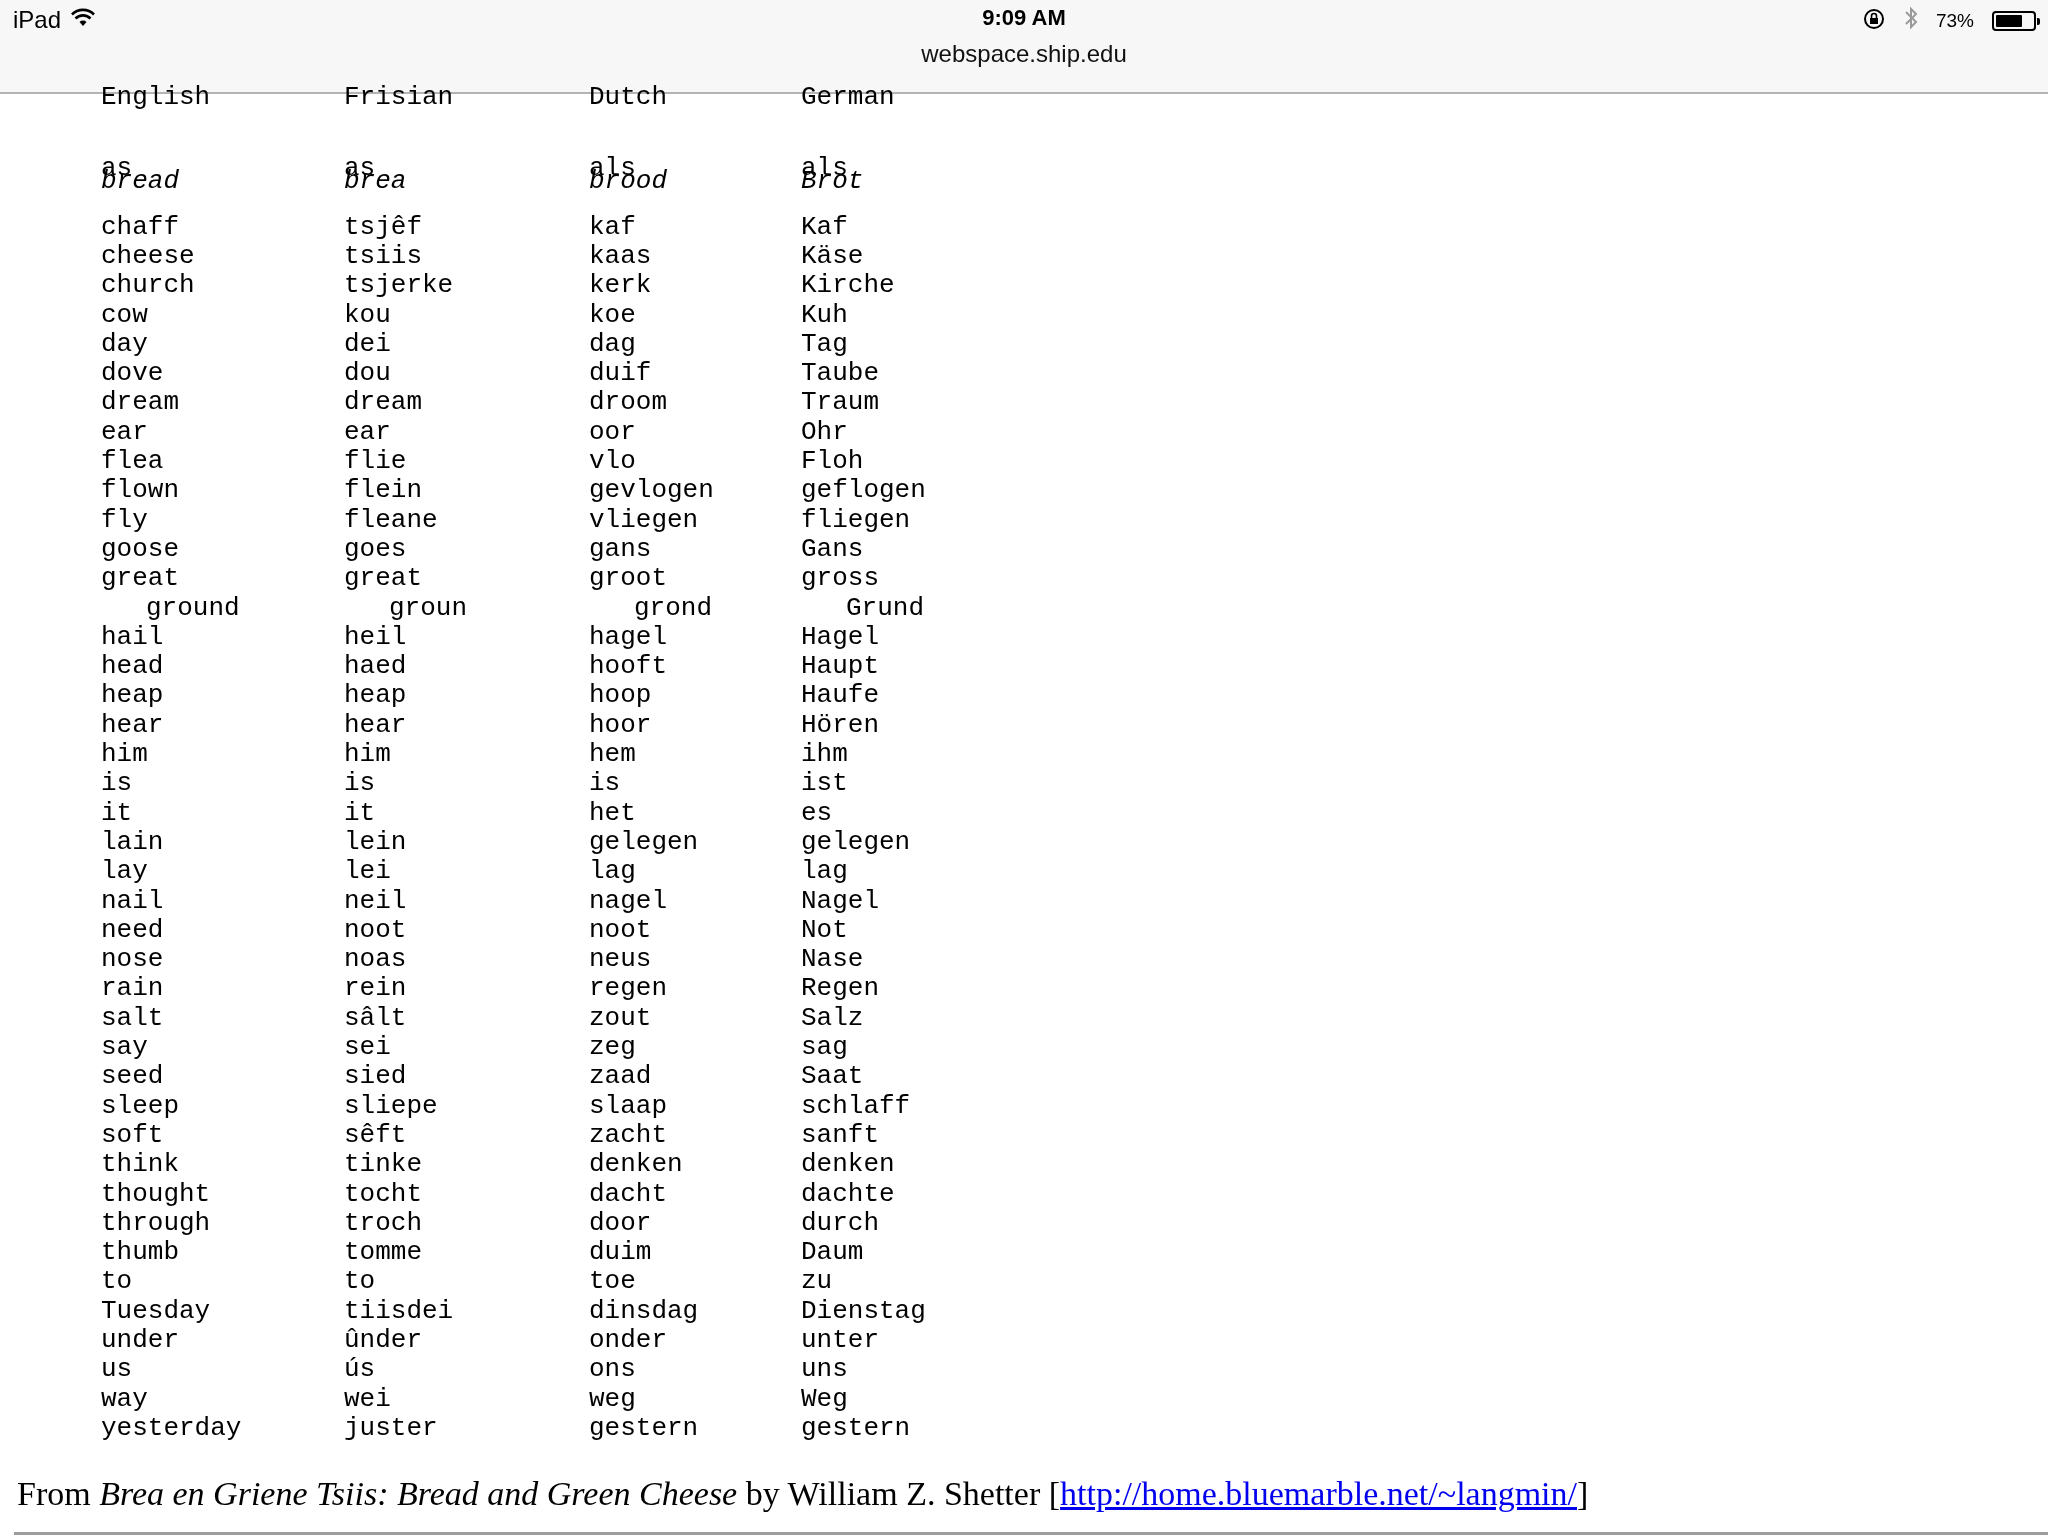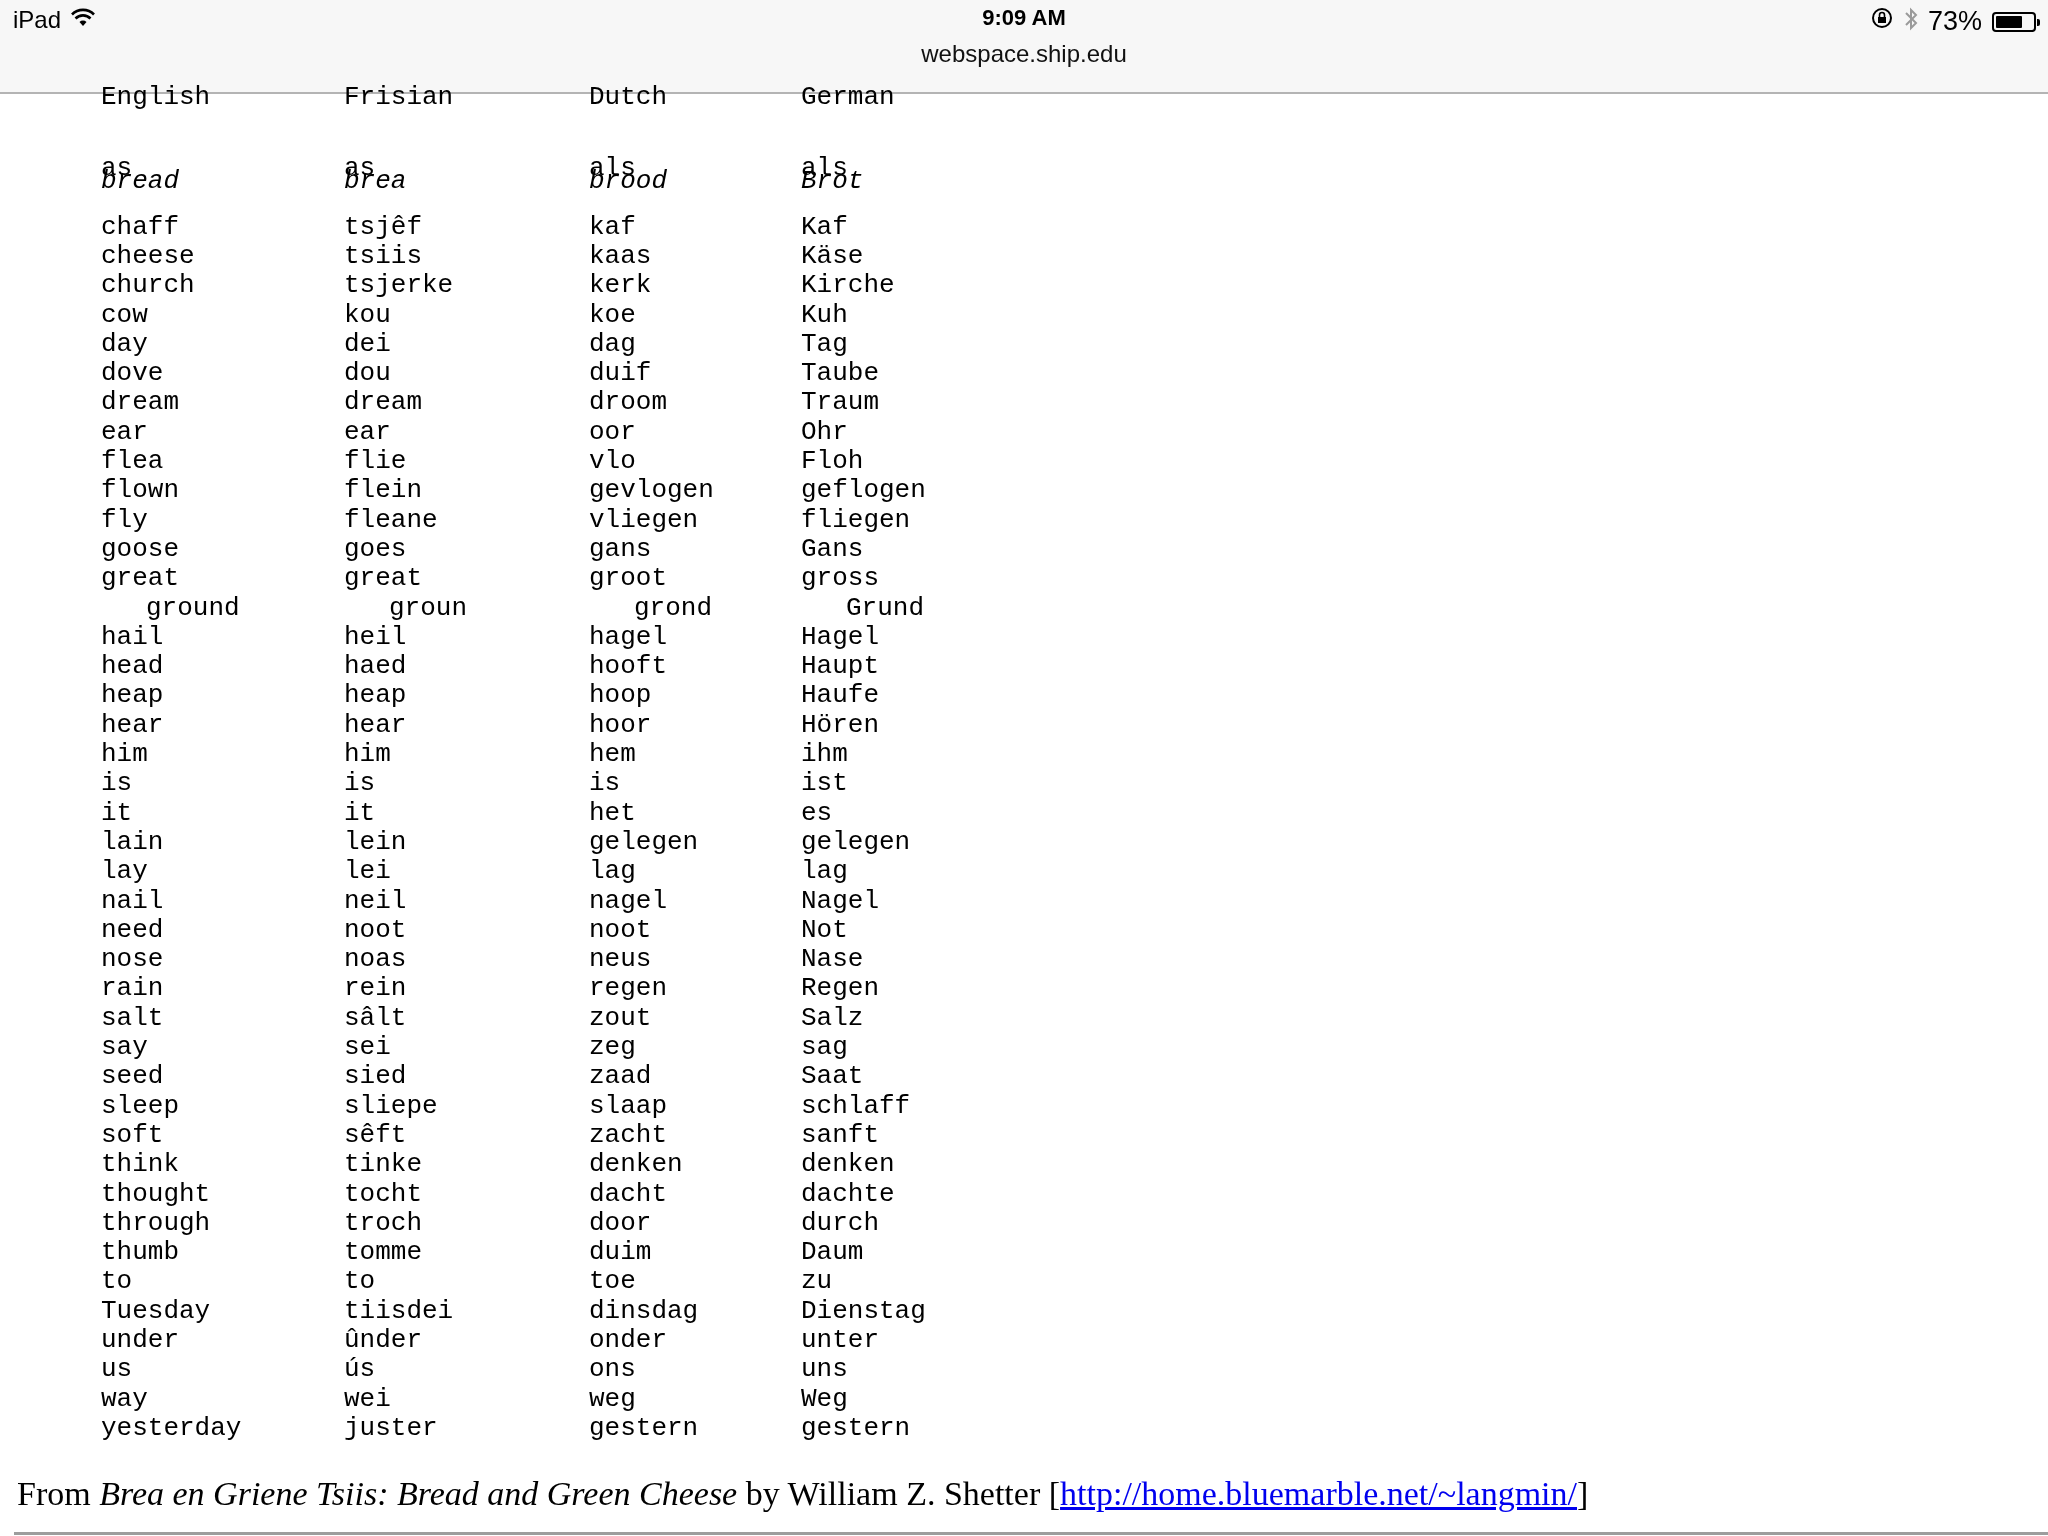--- a/index.html
+++ b/index.html
@@ -1,21 +1,21 @@
 <!DOCTYPE html>
 <html><head>
 <meta charset="utf-8">
 <style>
   html, body { margin: 0; padding: 0; }
   body { width: 2048px; height: 1536px; background: #ffffff; position: relative; overflow: hidden; font-family: "Liberation Sans", sans-serif; }
   .statusbar { position: absolute; left: 0; top: 0; width: 2048px; height: 94px; background: #f7f7f7; border-bottom: 2px solid #b4b4b4; box-sizing: border-box; }
   .sb-left { position: absolute; left: 13px; top: 6px; font-size: 24px; color: #000; display: flex; align-items: center; gap: 10px; }
   .sb-time { position: absolute; left: 0; width: 2048px; top: 5px; text-align: center; font-size: 22px; font-weight: bold; color: #000; }
   .sb-url { position: absolute; left: 0; width: 2048px; top: 40px; text-align: center; font-size: 24px; color: #111; }
-  .sb-right { position: absolute; right: 12px; top: 6px; font-size: 27px; display: flex; align-items: center; gap: 10px; color: #000; }
+  .sb-right { position: absolute; right: 12px; top: 6px; font-size: 19px; display: flex; align-items: center; gap: 18px; color: #000; }
   .batt { width: 44px; height: 20px; border: 2px solid #000; border-radius: 4px; box-sizing: border-box; position: relative; padding: 2px; }
   .batt-fill { height: 100%; background: #000; border-radius: 1px; }
   .batt-tip { position: absolute; right: -6px; top: 5px; width: 3px; height: 7px; background: #000; border-radius: 0 2px 2px 0; }
   .bt { color: #9a9a9a; font-size: 24px; }
   .content { position: absolute; left: 0; top: 79px; width: 2048px; }
   .mono { font-family: "Liberation Mono", monospace; font-size: 26px; color: #000; }
   .hdr-row, .row { position: absolute; left: 0; height: 29.3px; line-height: 29.3px; width: 1200px; }
   .cell { position: absolute; white-space: pre; }
   .c0 { left: 101px; } .c1 { left: 344px; } .c2 { left: 589px; } .c3 { left: 801px; }
   .footer { position: absolute; left: 17px; top: 1475px; font-family: "Liberation Serif", serif; font-size: 34px; color: #000; white-space: nowrap; }

